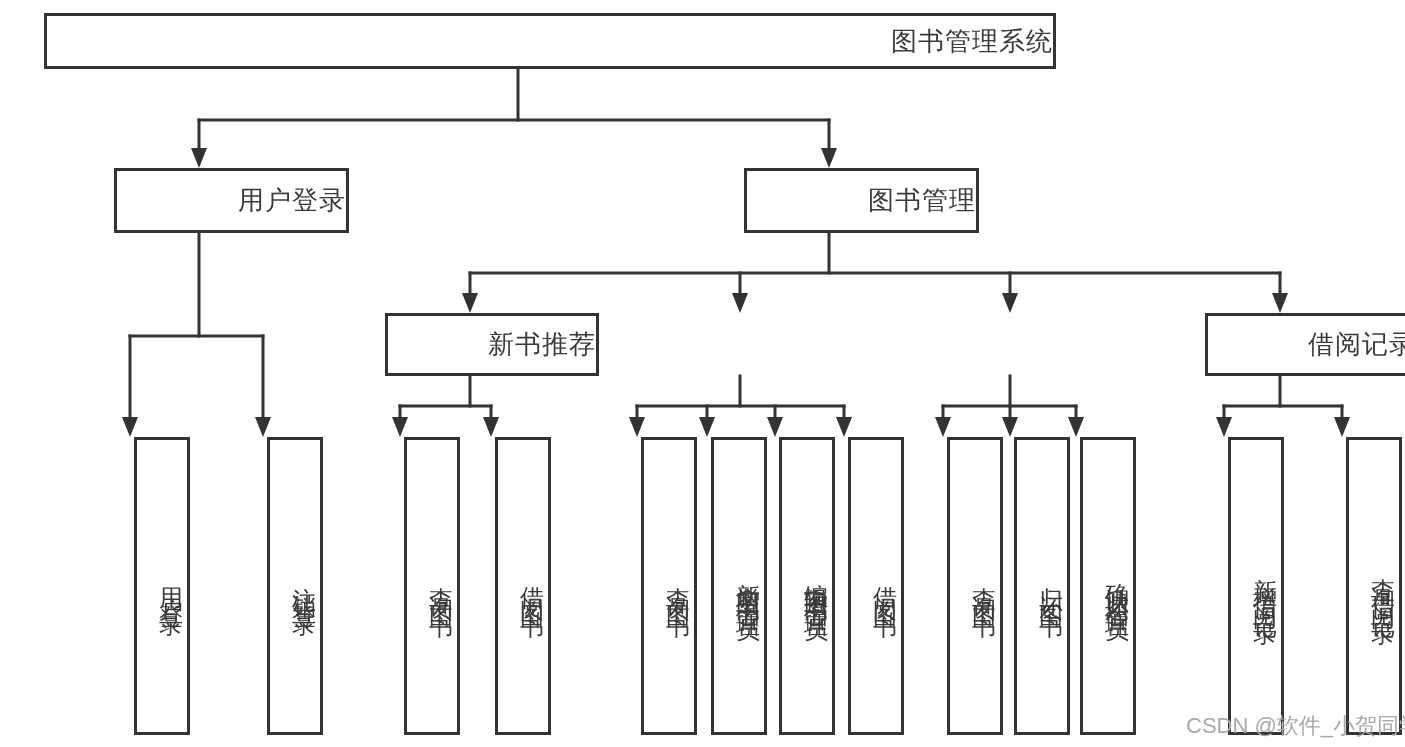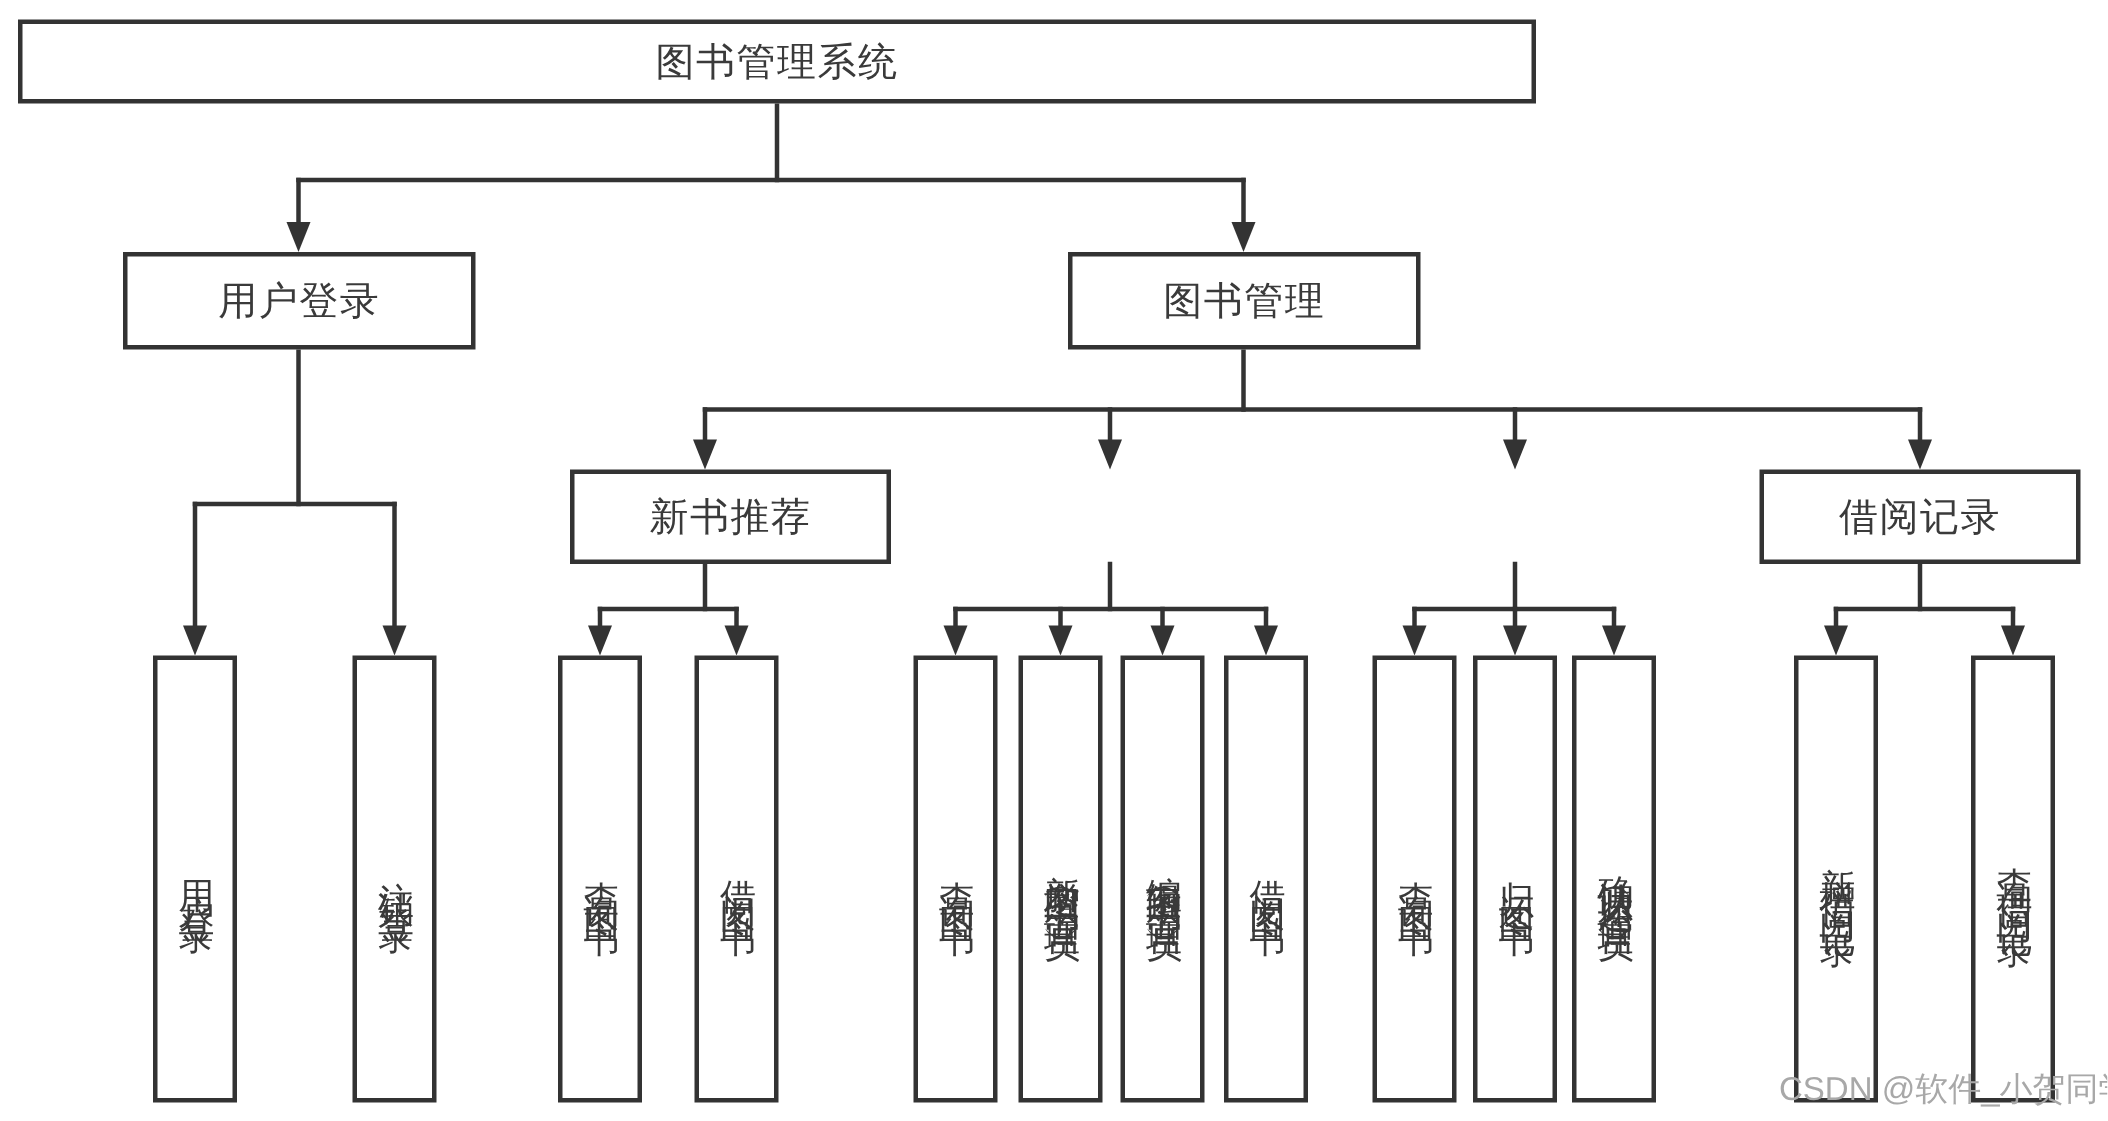--- a/index.html
+++ b/index.html
@@ -8,29 +8,29 @@
   html,body{margin:0;padding:0;background:var(--bg,#fff);}
   #canvas{
     position:relative;width:1405px;height:747px;background:var(--bg,#fff);
     font-family:"Liberation Sans","DejaVu Sans",sans-serif;overflow:hidden;
   }
   svg.connectors{position:absolute;left:0;top:0;z-index:1;}
   svg.connectors line{stroke:var(--line,#333);stroke-width:3;stroke-linecap:square;}
   svg.connectors polygon{fill:var(--line,#333);}
   .box{
     position:absolute;box-sizing:border-box;border:3px solid var(--line,#333);
-    background:var(--bg,#fff);display:flex;align-items:center;justify-content:center;
-    color:var(--text,#3a3a3a);z-index:2;
+    background:var(--bg,#fff);display:flex;align-items:center;justify-content:flex-end;
+    color:var(--text,#3a3a3a);z-index:2;margin-left:32px;
   }
   .hbox{font-size:26px;letter-spacing:1px;}
   .root{left:12px;top:13px;width:1012px;height:56px;}
   .lv2-a{left:82px;top:168px;width:235px;height:65px;}
   .lv2-b{left:712px;top:168px;width:235px;height:65px;font-family:Liberation Mono, monospace;}
   .lv3{top:313px;width:214px;height:63px;}
-  .lv3-a{left:380px;} .lv3-b{left:633px;} .lv3-c{left:903px;} .lv3-d{left:1173px;}
+  .lv3-a{left:353px;} .lv3-b{left:633px;} .lv3-c{left:903px;} .lv3-d{left:1173px;}
   .leaf{top:437px;width:56px;height:298px;}
   .leaf span{
     writing-mode:vertical-rl;text-orientation:mixed;
     font-size:24px;letter-spacing:9px;color:var(--text,#3a3a3a);
   }
   .leaf.long span{letter-spacing:5px;}
   .lf-1{left:102px;}  .lf-2{left:235px;}
   .lf-3{left:372px;}  .lf-4{left:463px;}
   .lf-5{left:609px;}  .lf-6{left:679px;}  .lf-7{left:747px;}  .lf-8{left:816px;}
   .lf-9{left:915px;}  .lf-10{left:982px;} .lf-11{left:1048px;}

